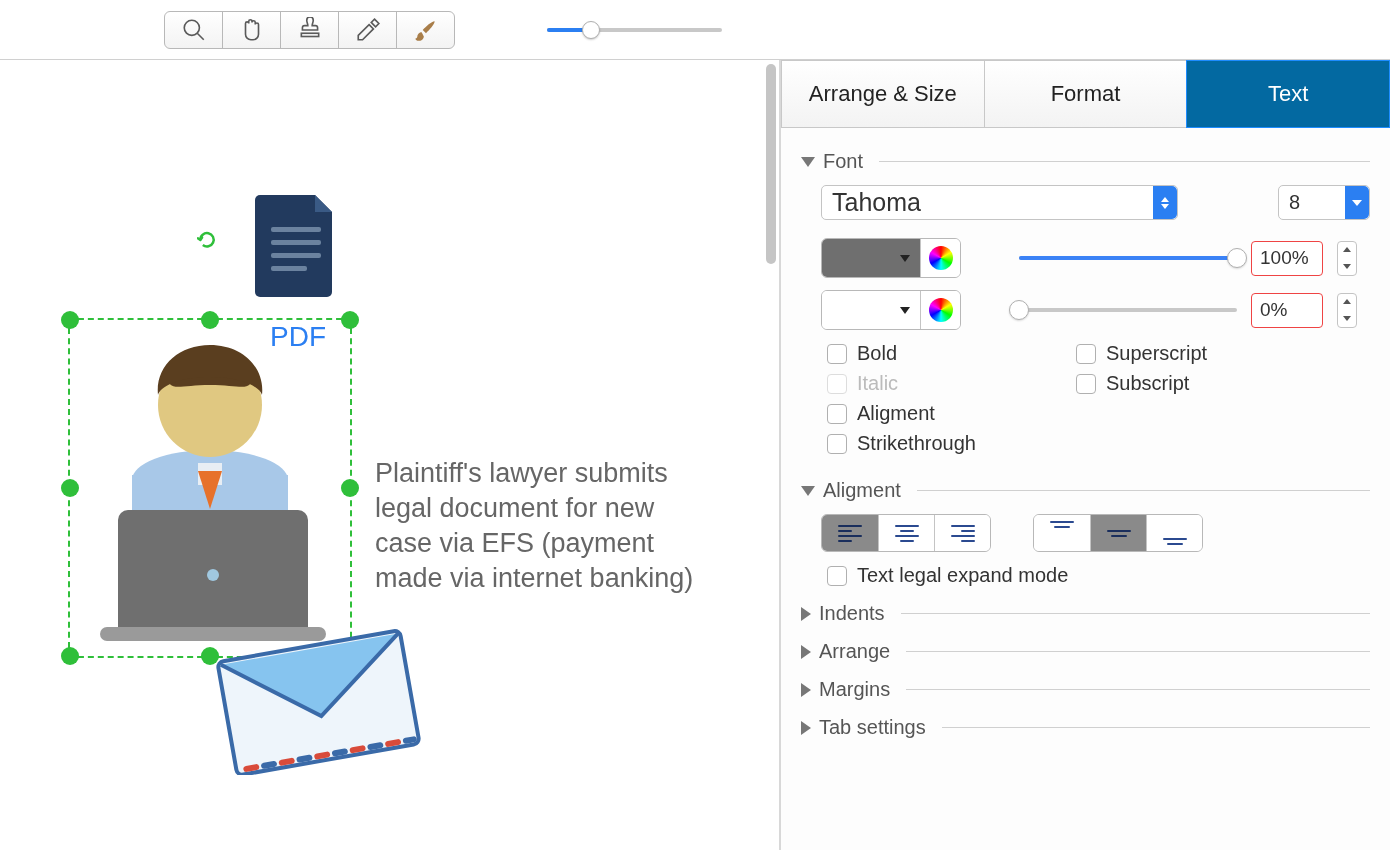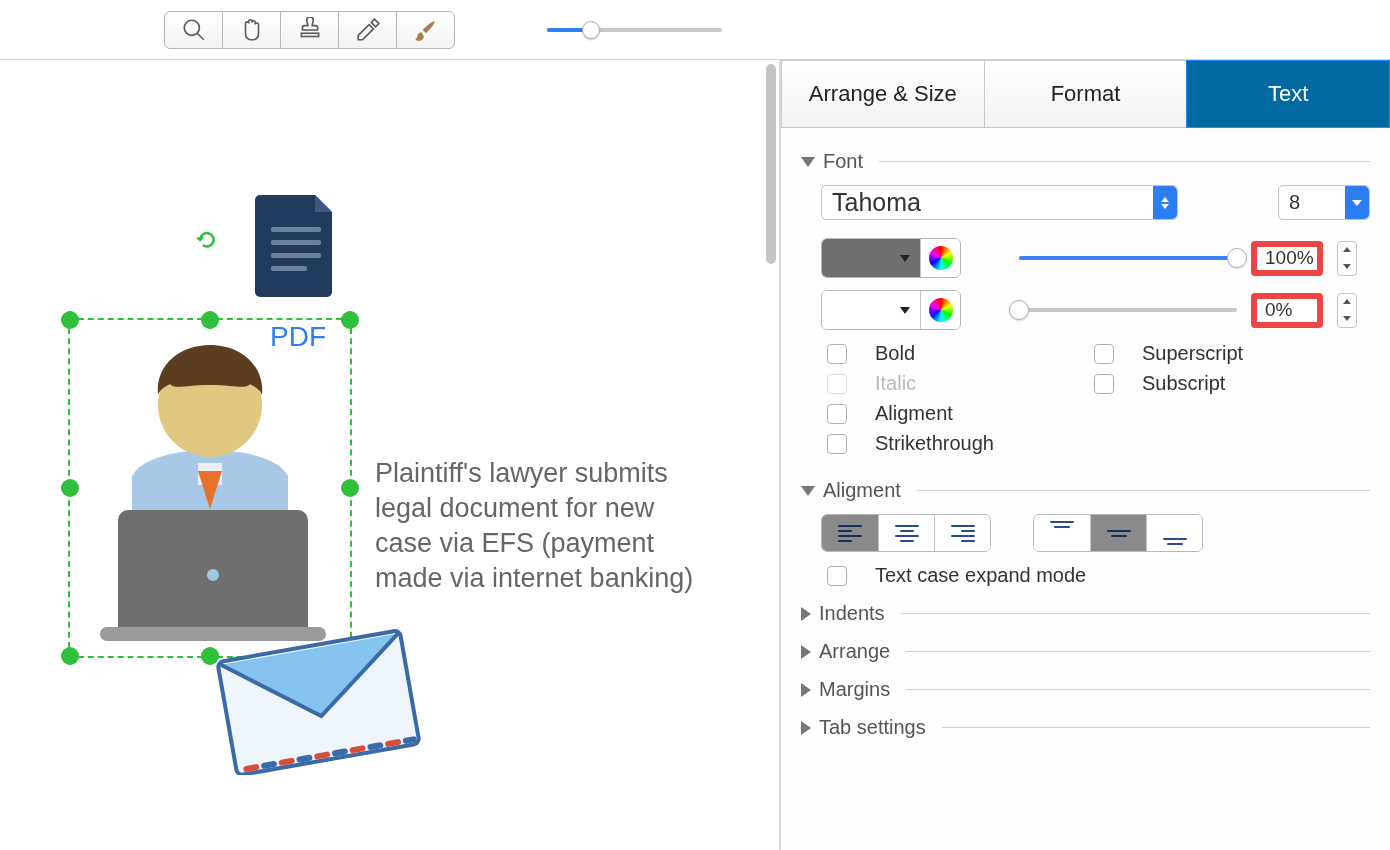--- a/index.html
+++ b/index.html
@@ -76,31 +76,31 @@
 .color-wheel{width:40px;display:flex;align-items:center;justify-content:center;border-left:1px solid #c4c4c4;background:#fff}
 .wheel{width:24px;height:24px;border-radius:50%;background:conic-gradient(red,yellow,lime,cyan,blue,magenta,red)}
 
 .slider{width:218px;height:4px;background:#c8c8c8;border-radius:2px;position:relative}
 .slider .fill{position:absolute;left:0;top:0;bottom:0;background:#3b82f6;border-radius:2px}
 .slider.s-100 .fill{width:100%}
 .slider .thumb{width:20px;height:20px;background:#fff;border:1px solid #b0b0b0;border-radius:50%;position:absolute;top:50%;transform:translate(-50%,-50%);box-shadow:0 1px 2px rgba(0,0,0,.15)}
 .slider.s-100 .thumb{left:100%}
 .slider.s-0 .thumb{left:0%}
 
-.pct-box{width:72px;height:35px;border:6px solid #ef4444;border-radius:4px;display:flex;align-items:center;padding:0 8px;font-size:19px;background:#fff}
+.pct-box{width:72px;height:35px;border:1px solid #ef4444;border-radius:4px;display:flex;align-items:center;padding:0 8px;font-size:19px;background:#fff}
 .stepper{width:20px;height:35px;border:1px solid #c4c4c4;border-radius:4px;display:flex;flex-direction:column;background:#fff}
 .stepper div{flex:1;display:flex;align-items:center;justify-content:center}
 .stepper div::after{content:"";border-left:4px solid transparent;border-right:4px solid transparent}
 .stepper .up::after{border-bottom:5px solid #555}
 .stepper .dn::after{border-top:5px solid #555}
 
 
 .check-cols{display:flex;margin-left:26px;margin-top:4px;gap:100px}
 .check-col{display:flex;flex-direction:column;gap:7px}
-.check{display:flex;align-items:center;gap:28px;font-size:20px;color:#333;cursor:pointer}
+.check{display:flex;align-items:center;gap:10px;font-size:20px;color:#333;cursor:pointer}
 .check .box{width:20px;height:20px;border:1px solid #b0b0b0;border-radius:4px;background:#fff}
 .check.disabled{color:#bbb}
 .check.disabled .box{border-color:#ddd}
 
 
 .section-alignment{margin-top:24px}
 .align-row{display:flex;gap:42px;margin-left:20px;margin-bottom:12px}
 .btn-seg{display:flex;border:1px solid #b8b8b8;border-radius:6px;overflow:hidden;height:38px}
 .btn-seg .seg{width:56px;display:flex;align-items:center;justify-content:center;border-left:1px solid #c4c4c4;cursor:pointer;background:#fff}
 .btn-seg .seg:first-child{border-left:none}
@@ -387,21 +387,21 @@
               <div class="align-lines" style="align-items:center;justify-content:flex-end;height:24px">
                 <span style="width:24px"></span>
                 <span style="width:16px"></span>
               </div>
             </div>
         </div>
       </div>
 
       <label class="check check-row">
           <span class="box"></span>
-          <span>Text case expand mode</span>
+          <span>Text legal expand mode</span>
         </label>
 
       <div class="section-header closed">
         <div class="arrow right"></div>
         <span>Indents</span>
         <div class="line"></div>
       </div>
       <div class="section-header closed">
         <div class="arrow right"></div>
         <span>Arrange</span>

